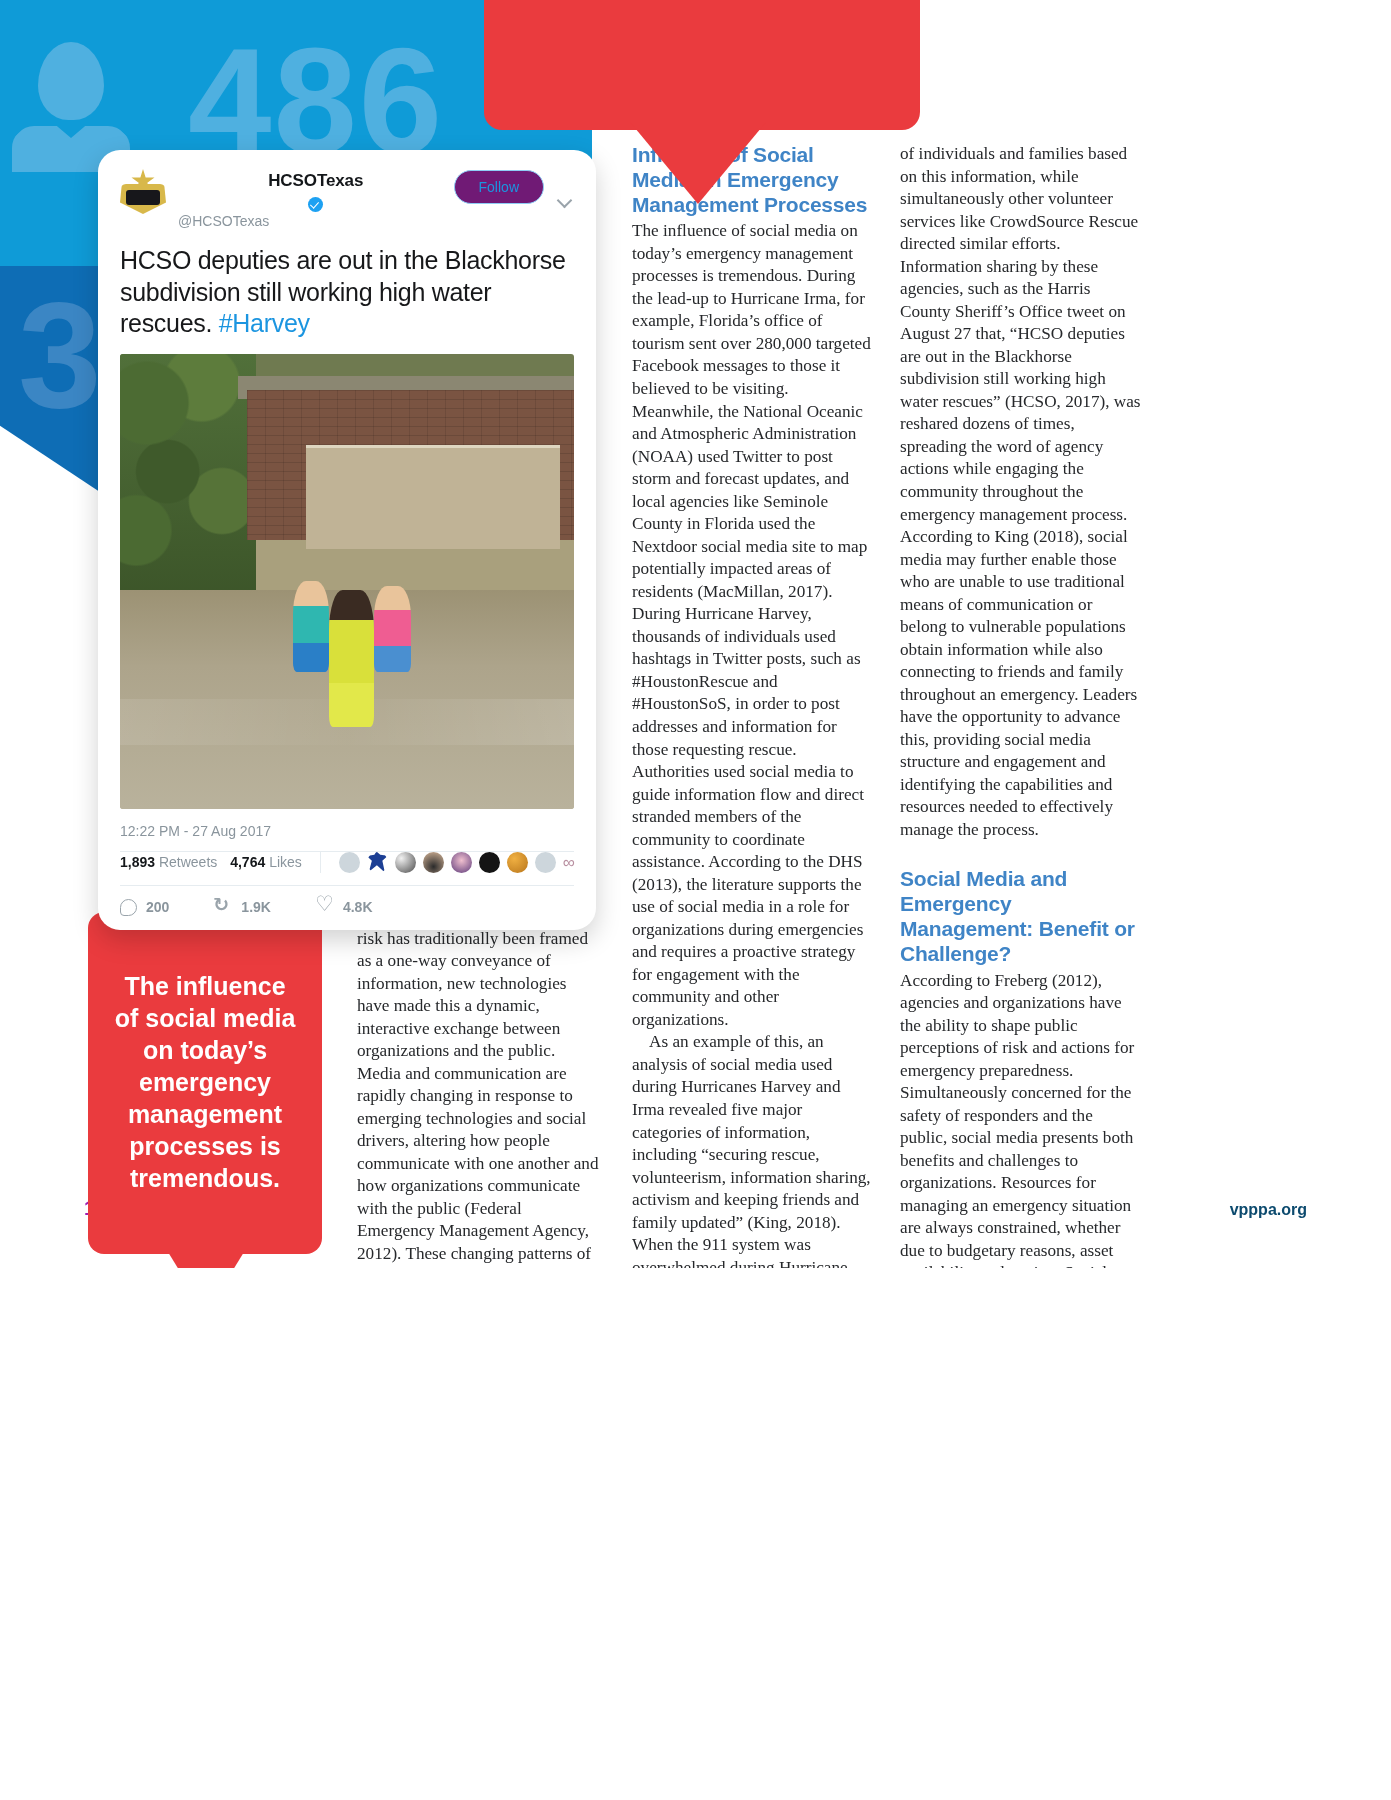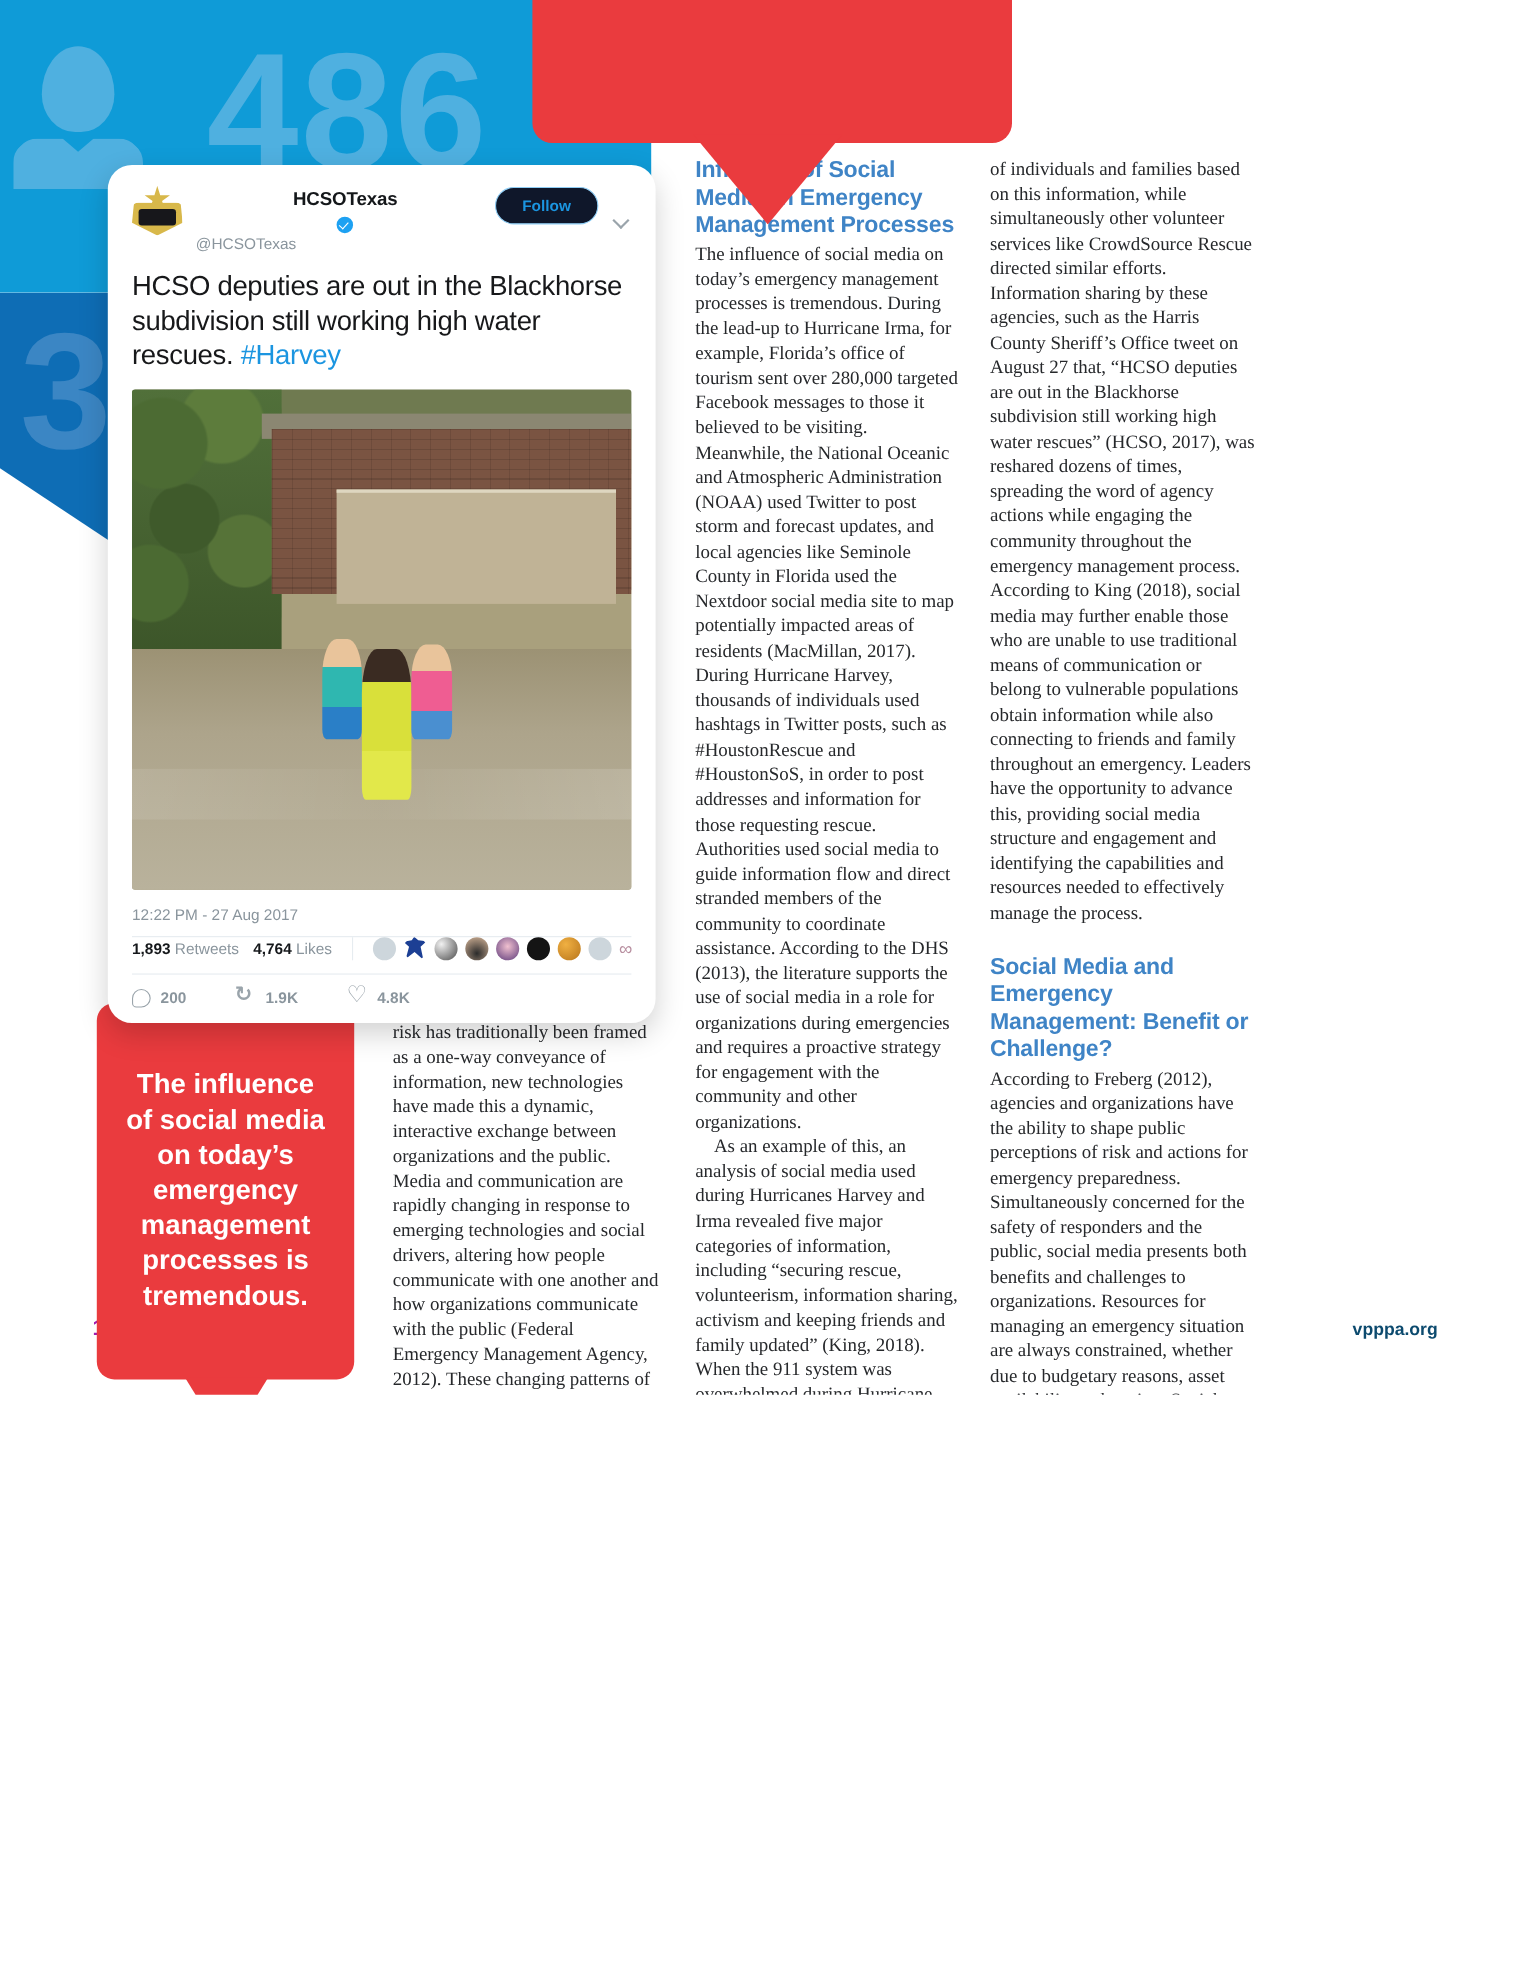--- a/index.html
+++ b/index.html
@@ -148,24 +148,24 @@
     content: "";
     position: absolute; left: 4px; top: 3px;
     width: 4px; height: 7px;
     border: solid #fff; border-width: 0 1.8px 1.8px 0;
     transform: rotate(42deg);
   }
   .tw-handle { font-size: 14px; color: #8a959d; margin-top: 1px; }
   .tw-follow {
     border: 1.5px solid #8ecdf5;
     color: #1b95e0;
-    background: #0f172a;
+    background: #701a75;
     border-radius: 20px;
     font-size: 14px;
-    font-weight: 700;
+    font-weight: 400;
     padding: 8px 24px;
     font-family: "Liberation Sans", sans-serif;
     cursor: pointer;
     white-space: nowrap;
   }
   .tw-caret {
     margin-left: 12px; width: 18px; height: 18px;
     position: relative; flex: 0 0 18px; align-self: center;
   }
   .tw-caret::after {

